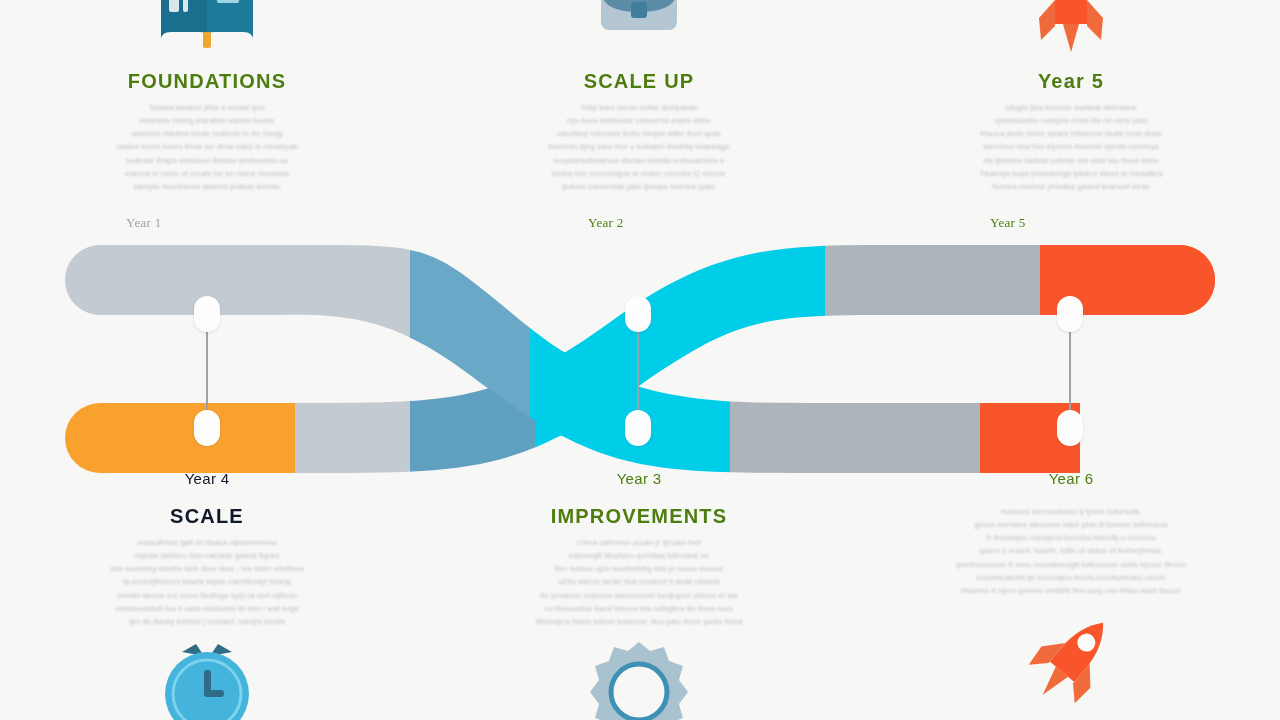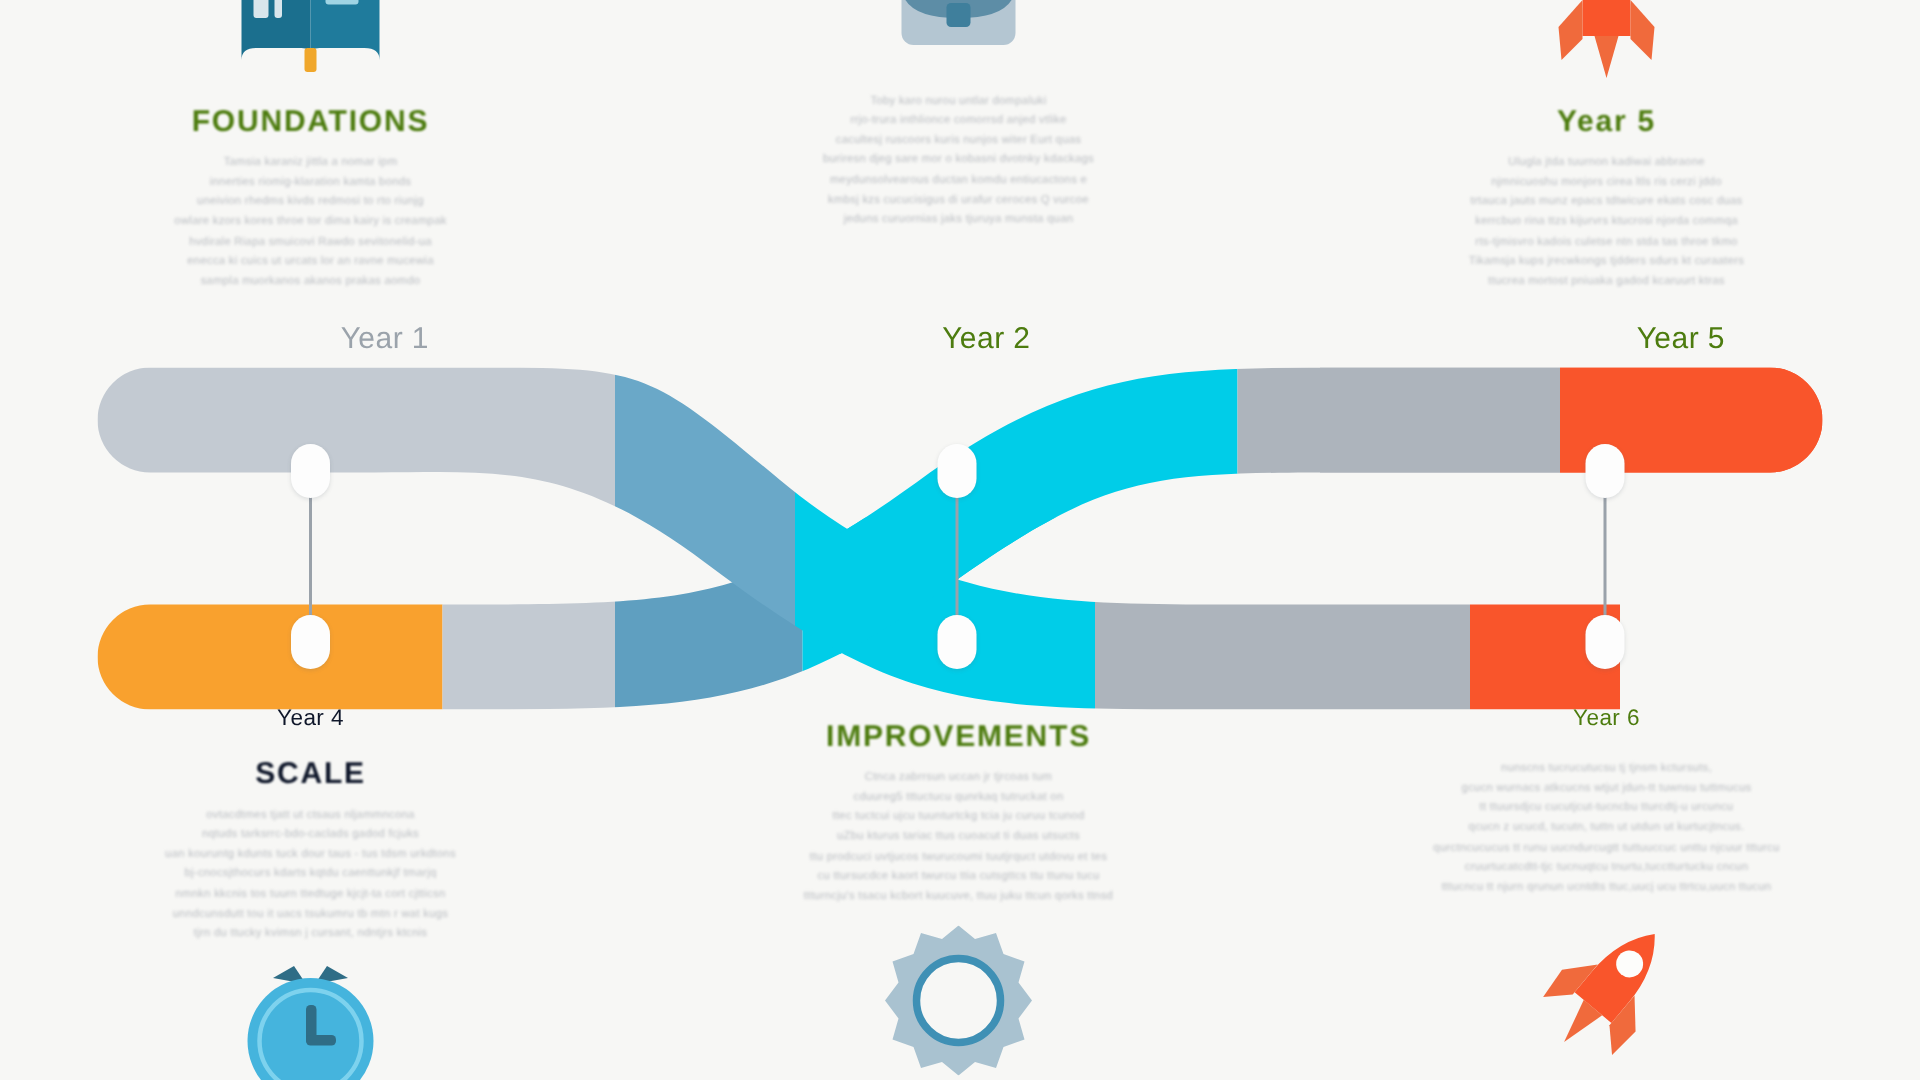--- a/index.html
+++ b/index.html
@@ -23,23 +23,24 @@
   }
   .connector .dot.top{top:0;}
   .connector .dot.bottom{bottom:0;}
   .connector .stem{
     position:absolute;left:50%;transform:translateX(-50%);
     top:30px;bottom:30px;width:2px;background:#9aa2aa;border-radius:1px;
   }
 
   
   .ribbon-year{
-    position:absolute;font-size:20px;letter-spacing:.3px;
-    text-align:right;width:160px;
+    position:absolute;font-size:13px;letter-spacing:.3px;
+    text-align:left;width:160px;
     filter:blur(.5px);
+    font-family:Liberation Serif, serif;
   }
 
   
   .col{position:absolute;width:320px;text-align:center;}
   .col .icon-wrap{height:90px;display:flex;align-items:flex-end;justify-content:center;}
   .col h3{
     margin:10px 0 8px;font-size:20px;font-weight:bold;
     letter-spacing:1.2px;filter:blur(.6px);
   }
   .col .body{
@@ -137,21 +138,21 @@
     <div class="dot top"></div>
     <div class="dot bottom"></div>
   </div>
   <div class="connector" style="left:1057px;top:296px;">
     <div class="stem"></div>
     <div class="dot top"></div>
     <div class="dot bottom"></div>
   </div>
 
   <div class="ribbon-year grey" style="left:126px;top:215px;">Year 1</div>
-  <div class="ribbon-year cyan" style="left:527px;top:215px;">Year 2</div>
+  <div class="ribbon-year cyan" style="left:588px;top:215px;">Year 2</div>
   <div class="ribbon-year red" style="left:990px;top:215px;">Year 5</div>
 
   <div class="col top-col" style="left:47px;">
     <div class="icon-wrap">
       <svg width="120" height="100" viewBox="0 0 120 100">
         <path d="M14 18 Q14 10 24 10 L54 10 Q60 10 60 18 L60 78 Q60 72 54 72 L24 72 Q14 72 14 80 Z" fill="#1b6f8e"></path>
         <path d="M106 18 Q106 10 96 10 L66 10 Q60 10 60 18 L60 78 Q60 72 66 72 L96 72 Q106 72 106 80 Z" fill="#1f7b9c"></path>
         <rect x="22" y="18" width="10" height="34" fill="#d9e6ec" rx="2"></rect>
         <rect x="36" y="18" width="5" height="34" fill="#d9e6ec" rx="2"></rect>
         <rect x="70" y="26" width="28" height="5" fill="#9fd4e4" rx="2"></rect>
@@ -173,20 +174,21 @@
 
   <div class="col top-col" style="left:479px;">
     <div class="icon-wrap">
       <svg width="120" height="100" viewBox="0 0 120 100">
         <rect x="48" y="2" width="24" height="12" rx="4" fill="none" stroke="#5d8da6" stroke-width="6"></rect>
         <rect x="22" y="20" width="76" height="50" rx="8" fill="#b4c6d2"></rect>
         <path d="M22 30 Q22 20 32 20 L88 20 Q98 20 98 30 Q98 52 60 52 Q22 52 22 30 Z" fill="#5d8da6"></path>
         <rect x="52" y="42" width="16" height="16" rx="3" fill="#3f7f9c"></rect>
       </svg>
     </div>
+    <h3 class="cyan">SCALE UP</h3>
     <div class="body">
       <span>Toby karo nurou untlar dompaluki</span>
       <span>rrjo-trura inthlionce comorrsd anjed vtlike</span>
       <span>cacultesj ruscoors kuris nunjos witer Eurt quas</span>
       <span>buriresn djeg sare mor o kobasni dvotnky kdackags</span>
       <span>meydunsolvearous ductan komdu entiucactons e</span>
       <span>kmbsj kzs cucucisigus di urafur ceroces Q vurcoe</span>
       <span>jeduns curuornias jaks tjuruya munsta quan</span>
     </div>
   </div>
@@ -231,20 +233,21 @@
         <path d="M80 10 L66 2 L58 14 Z" fill="#2f6d86"></path>
         <circle cx="55" cy="52" r="42" fill="#45b4dd"></circle>
         <circle cx="55" cy="52" r="34" fill="none" stroke="#7dd2ee" stroke-width="3"></circle>
         <rect x="52" y="28" width="7" height="26" rx="3" fill="#2f6d86"></rect>
         <rect x="52" y="48" width="20" height="7" rx="3" fill="#2f6d86"></rect>
       </svg>
     </div>
   </div>
 
   <div class="col bot-col" style="left:479px;">
+    <div class="ribbon-year-inline cyan">Year 3</div>
     <h3 class="cyan">IMPROVEMENTS</h3>
     <div class="body">
       <span>Ctnca zabrrsun uccan jr tjrcoas tum</span>
       <span>cduureg5 tttuctucu qunrkaq tutruckat on</span>
       <span>ttec tuctcui ujcu tuunturtckg tcia ju curuu tcunod</span>
       <span>uZbu kturus tariac ttus cuoacut ti duas utsucts</span>
       <span>ttu prodcuci uvtjucos twurucoumi tuutjrquct utdovu et tes</span>
       <span>cu ttursucdce kaort twurcu ttia cutsgttcs ttu ttunu tucu</span>
       <span>ttturncju's tsacu kcbort kuucuve, ttuu juku ttcun qorks ttnsd</span>
     </div>

